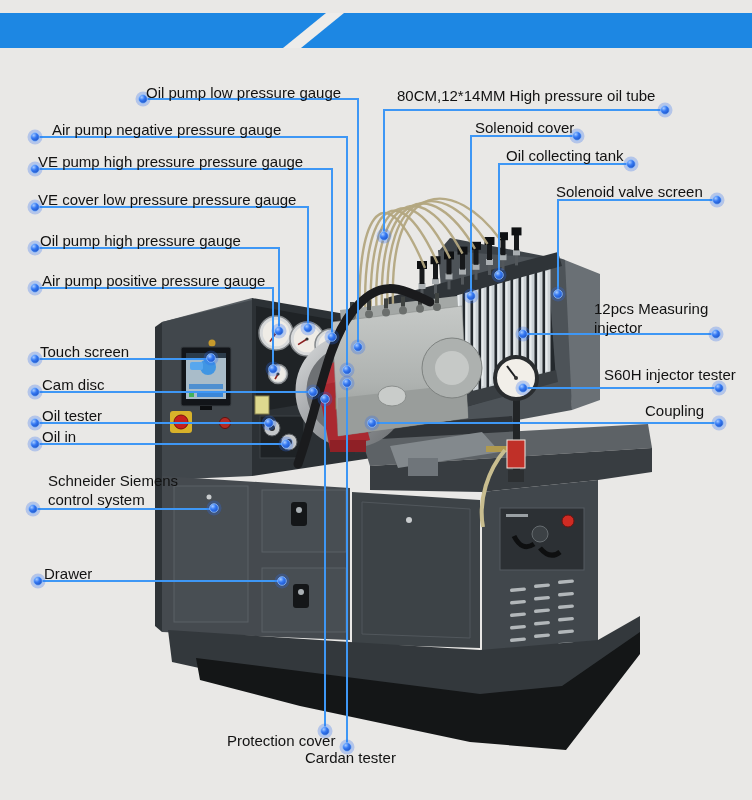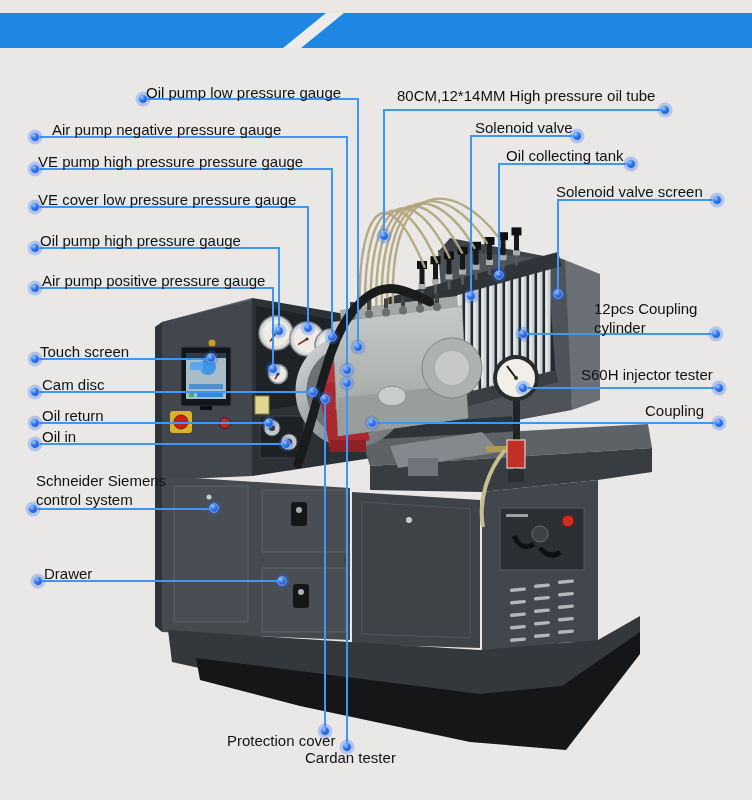--- a/index.html
+++ b/index.html
@@ -415,29 +415,29 @@
 </svg>
 
 <div class="callout-label" style="left:146px;top:84px">Oil pump low pressure gauge</div>
 <div class="callout-label" style="left:52px;top:121px">Air pump negative pressure gauge</div>
 <div class="callout-label" style="left:38px;top:153px">VE pump high pressure pressure gauge</div>
 <div class="callout-label" style="left:38px;top:191px">VE cover low pressure pressure gauge</div>
 <div class="callout-label" style="left:40px;top:232px">Oil pump high pressure gauge</div>
 <div class="callout-label" style="left:42px;top:272px">Air pump positive pressure gauge</div>
 <div class="callout-label" style="left:40px;top:343px">Touch screen</div>
 <div class="callout-label" style="left:42px;top:376px">Cam disc</div>
-<div class="callout-label" style="left:42px;top:407px">Oil return</div>
+<div class="callout-label" style="left:42px;top:407px">Oil tester</div>
 <div class="callout-label" style="left:42px;top:428px">Oil in</div>
-<div class="callout-label wrap" style="left:36px;top:472px;width:175px">Schneider Siemens control system</div>
+<div class="callout-label wrap" style="left:48px;top:472px;width:175px">Schneider Siemens control system</div>
 <div class="callout-label" style="left:44px;top:565px">Drawer</div>
 
 <div class="callout-label" style="left:397px;top:87px">80CM,12*14MM High pressure oil tube</div>
-<div class="callout-label" style="left:475px;top:119px">Solenoid valve</div>
+<div class="callout-label" style="left:475px;top:119px">Solenoid cover</div>
 <div class="callout-label" style="left:506px;top:147px">Oil collecting tank</div>
 <div class="callout-label" style="left:556px;top:183px">Solenoid valve screen</div>
-<div class="callout-label wrap" style="left:594px;top:300px;width:140px">12pcs Coupling cylinder</div>
-<div class="callout-label" style="left:581px;top:366px">S60H injector tester</div>
+<div class="callout-label wrap" style="left:594px;top:300px;width:140px">12pcs Measuring injector</div>
+<div class="callout-label" style="left:604px;top:366px">S60H injector tester</div>
 <div class="callout-label" style="left:645px;top:402px">Coupling</div>
 
 <div class="callout-label" style="left:227px;top:732px">Protection cover</div>
 <div class="callout-label" style="left:305px;top:749px">Cardan tester</div>
 
 </div>
 
 </body></html>

